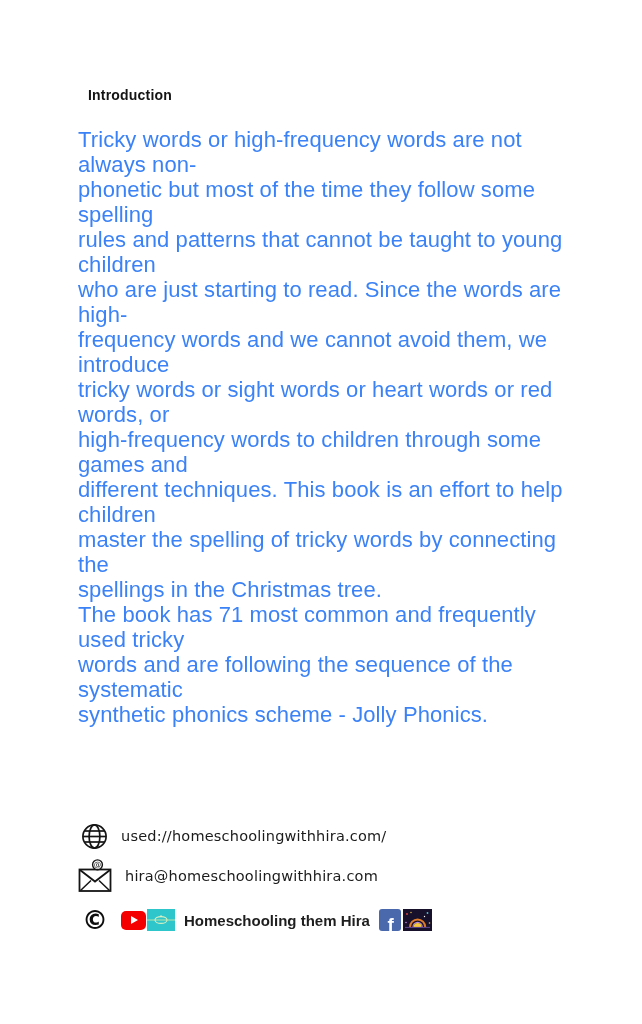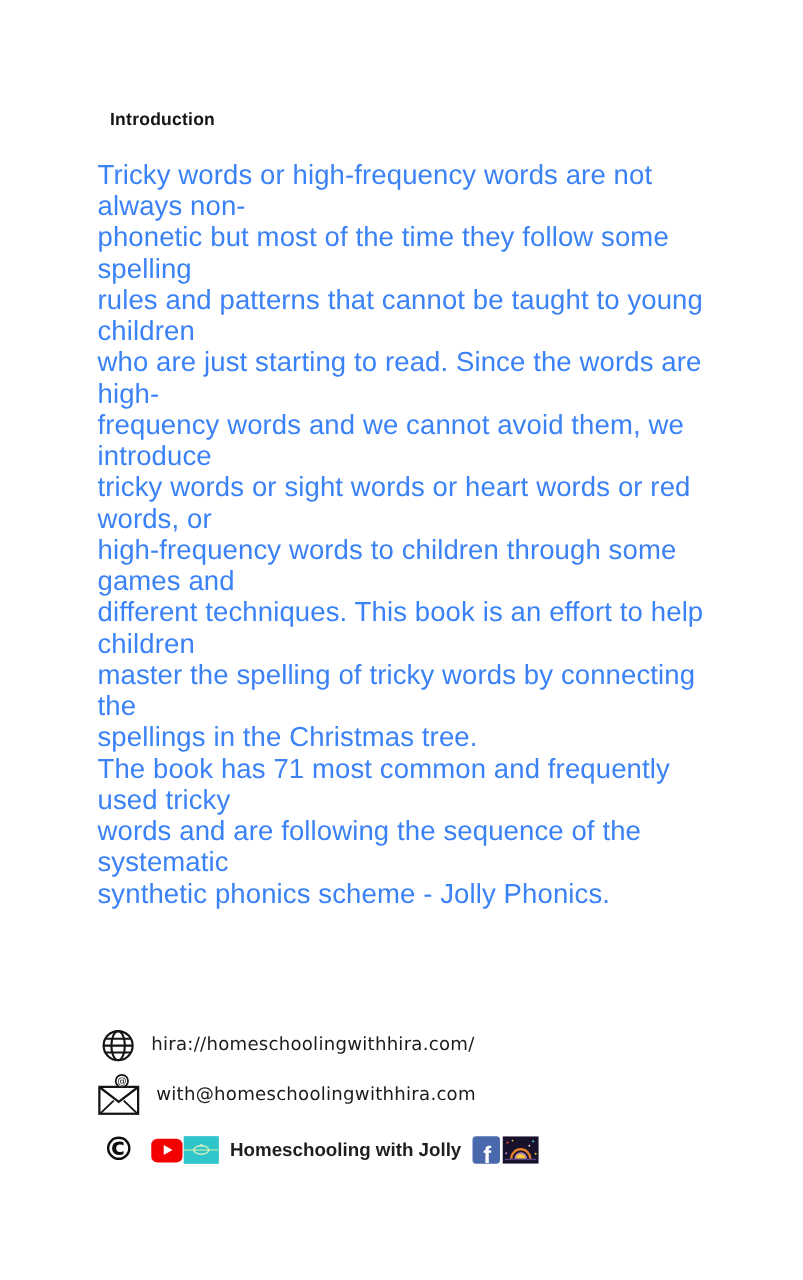--- a/index.html
+++ b/index.html
@@ -136,53 +136,53 @@
       <svg class="icon-globe" width="27" height="27" viewBox="0 0 27 27">
         <g fill="none" stroke="#151515" stroke-width="1.7">
           <circle cx="13.5" cy="13.5" r="11.6"></circle>
           <ellipse cx="13.5" cy="13.5" rx="5.4" ry="11.6"></ellipse>
           <line x1="2" y1="13.5" x2="25" y2="13.5"></line>
           <path d="M3.6 8 L 23.4 8"></path>
           <path d="M3.6 19 L 23.4 19"></path>
         </g>
       </svg>
     </span>
-    <span class="contact-text">hira://homeschoolingwithhira.com/</span>
+    <span class="contact-text">used://homeschoolingwithhira.com/</span>
   </div>
 
   <div class="footer-row row-email">
     <span>
       <svg class="icon-envelope" width="34" height="34" viewBox="0 0 34 34">
         <rect x="1.5" y="10.5" width="31" height="21.5" fill="#ffffff" stroke="#151515" stroke-width="1.8"></rect>
         <path d="M2 11 L17 22.5 L32 11" fill="none" stroke="#151515" stroke-width="1.8"></path>
         <path d="M2.5 31.5 L13 21.5 M31.5 31.5 L21 21.5" fill="none" stroke="#151515" stroke-width="1.5"></path>
         <circle cx="19.5" cy="5.8" r="4.9" fill="#ffffff" stroke="#151515" stroke-width="1.4"></circle>
         <text x="19.5" y="8.4" font-size="7.5" text-anchor="middle" fill="#151515" font-family="DejaVu Sans, sans-serif">@</text>
       </svg>
     </span>
-    <span class="contact-text">with@homeschoolingwithhira.com</span>
+    <span class="contact-text">hira@homeschoolingwithhira.com</span>
   </div>
 
   <div class="footer-row row-social">
     <span class="copyright-glyph">©</span>
 
     <span class="yt-badge">
       <span class="yt-play"></span>
     </span>
 
     <span class="brand-badge">
       <svg width="28" height="22" viewBox="0 0 28 22">
         <rect width="28" height="22" fill="#2fc6cb"></rect>
         <line x1="0" y1="11" x2="28" y2="11" stroke="#bfe9a9" stroke-width="1.2" opacity="0.8"></line>
         <ellipse cx="14" cy="11" rx="6" ry="3.4" fill="none" stroke="#e8f3c0" stroke-width="1.1" opacity="0.9"></ellipse>
         <circle cx="14" cy="7.2" r="1" fill="#def2c8" opacity="0.9"></circle>
       </svg>
     </span>
 
-    <span class="brand-name">Homeschooling with Jolly</span>
+    <span class="brand-name">Homeschooling them Hira</span>
 
     <span class="fb-badge">
       <span class="fb-letter">f</span>
     </span>
 
     <span class="rainbow-logo">
       <svg width="29" height="22" viewBox="0 0 29 22">
         <rect width="29" height="22" fill="#17112b"></rect>
         <path d="M7 18 A 7.6 7.6 0 0 1 22.2 18" fill="none" stroke="#e07b28" stroke-width="2"></path>
         <path d="M10 18 A 4.6 4.6 0 0 1 19.2 18" fill="none" stroke="#b887d8" stroke-width="1.2"></path>

